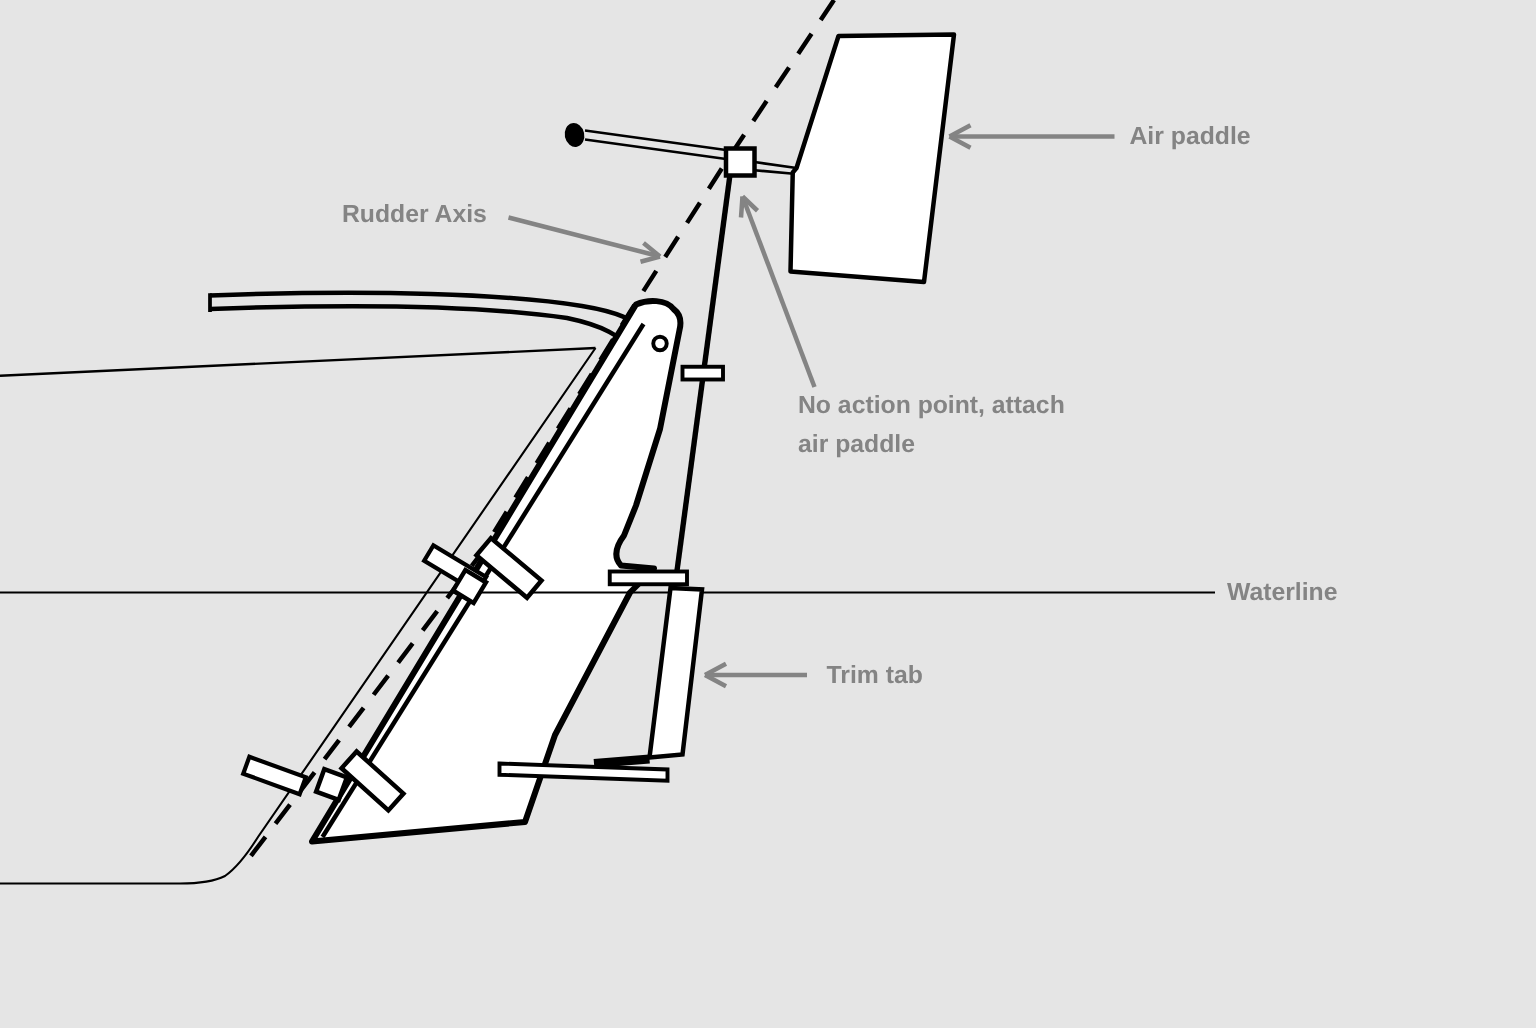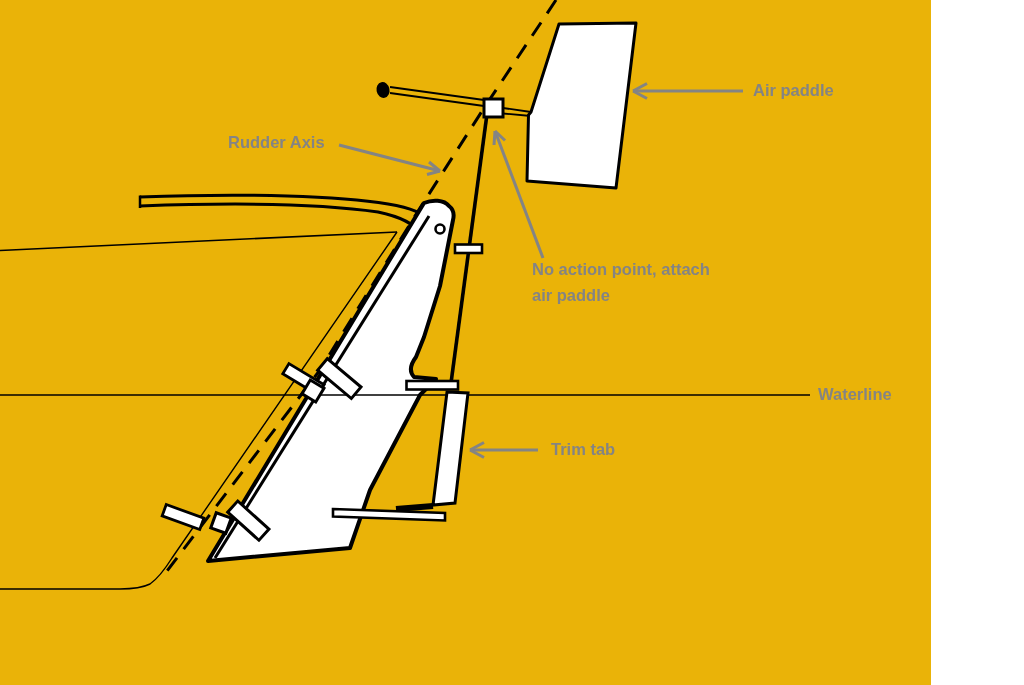--- a/index.html
+++ b/index.html
@@ -1,16 +1,16 @@
 <!DOCTYPE html>
 <html><head>
 <meta charset="utf-8">
 <style>
   html,body{margin:0;padding:0;background:#ffffff;}
-  .stage{position:relative;width:931px;height:685px;background:#eab308;overflow:hidden;}
+  .stage{position:relative;width:1024px;height:685px;background:#e5e5e5;overflow:hidden;}
   svg{display:block;}
   .lbl{font-family:"Liberation Sans",sans-serif;font-weight:bold;font-size:16.5px;fill:#848484;}
   .blk{stroke:#000000;fill:none;}
   .wfill{fill:#ffffff;stroke:#000000;}
   .gray{stroke:#848484;fill:none;}
 </style>
 </head>
 <body>
 
 <div class="stage">

